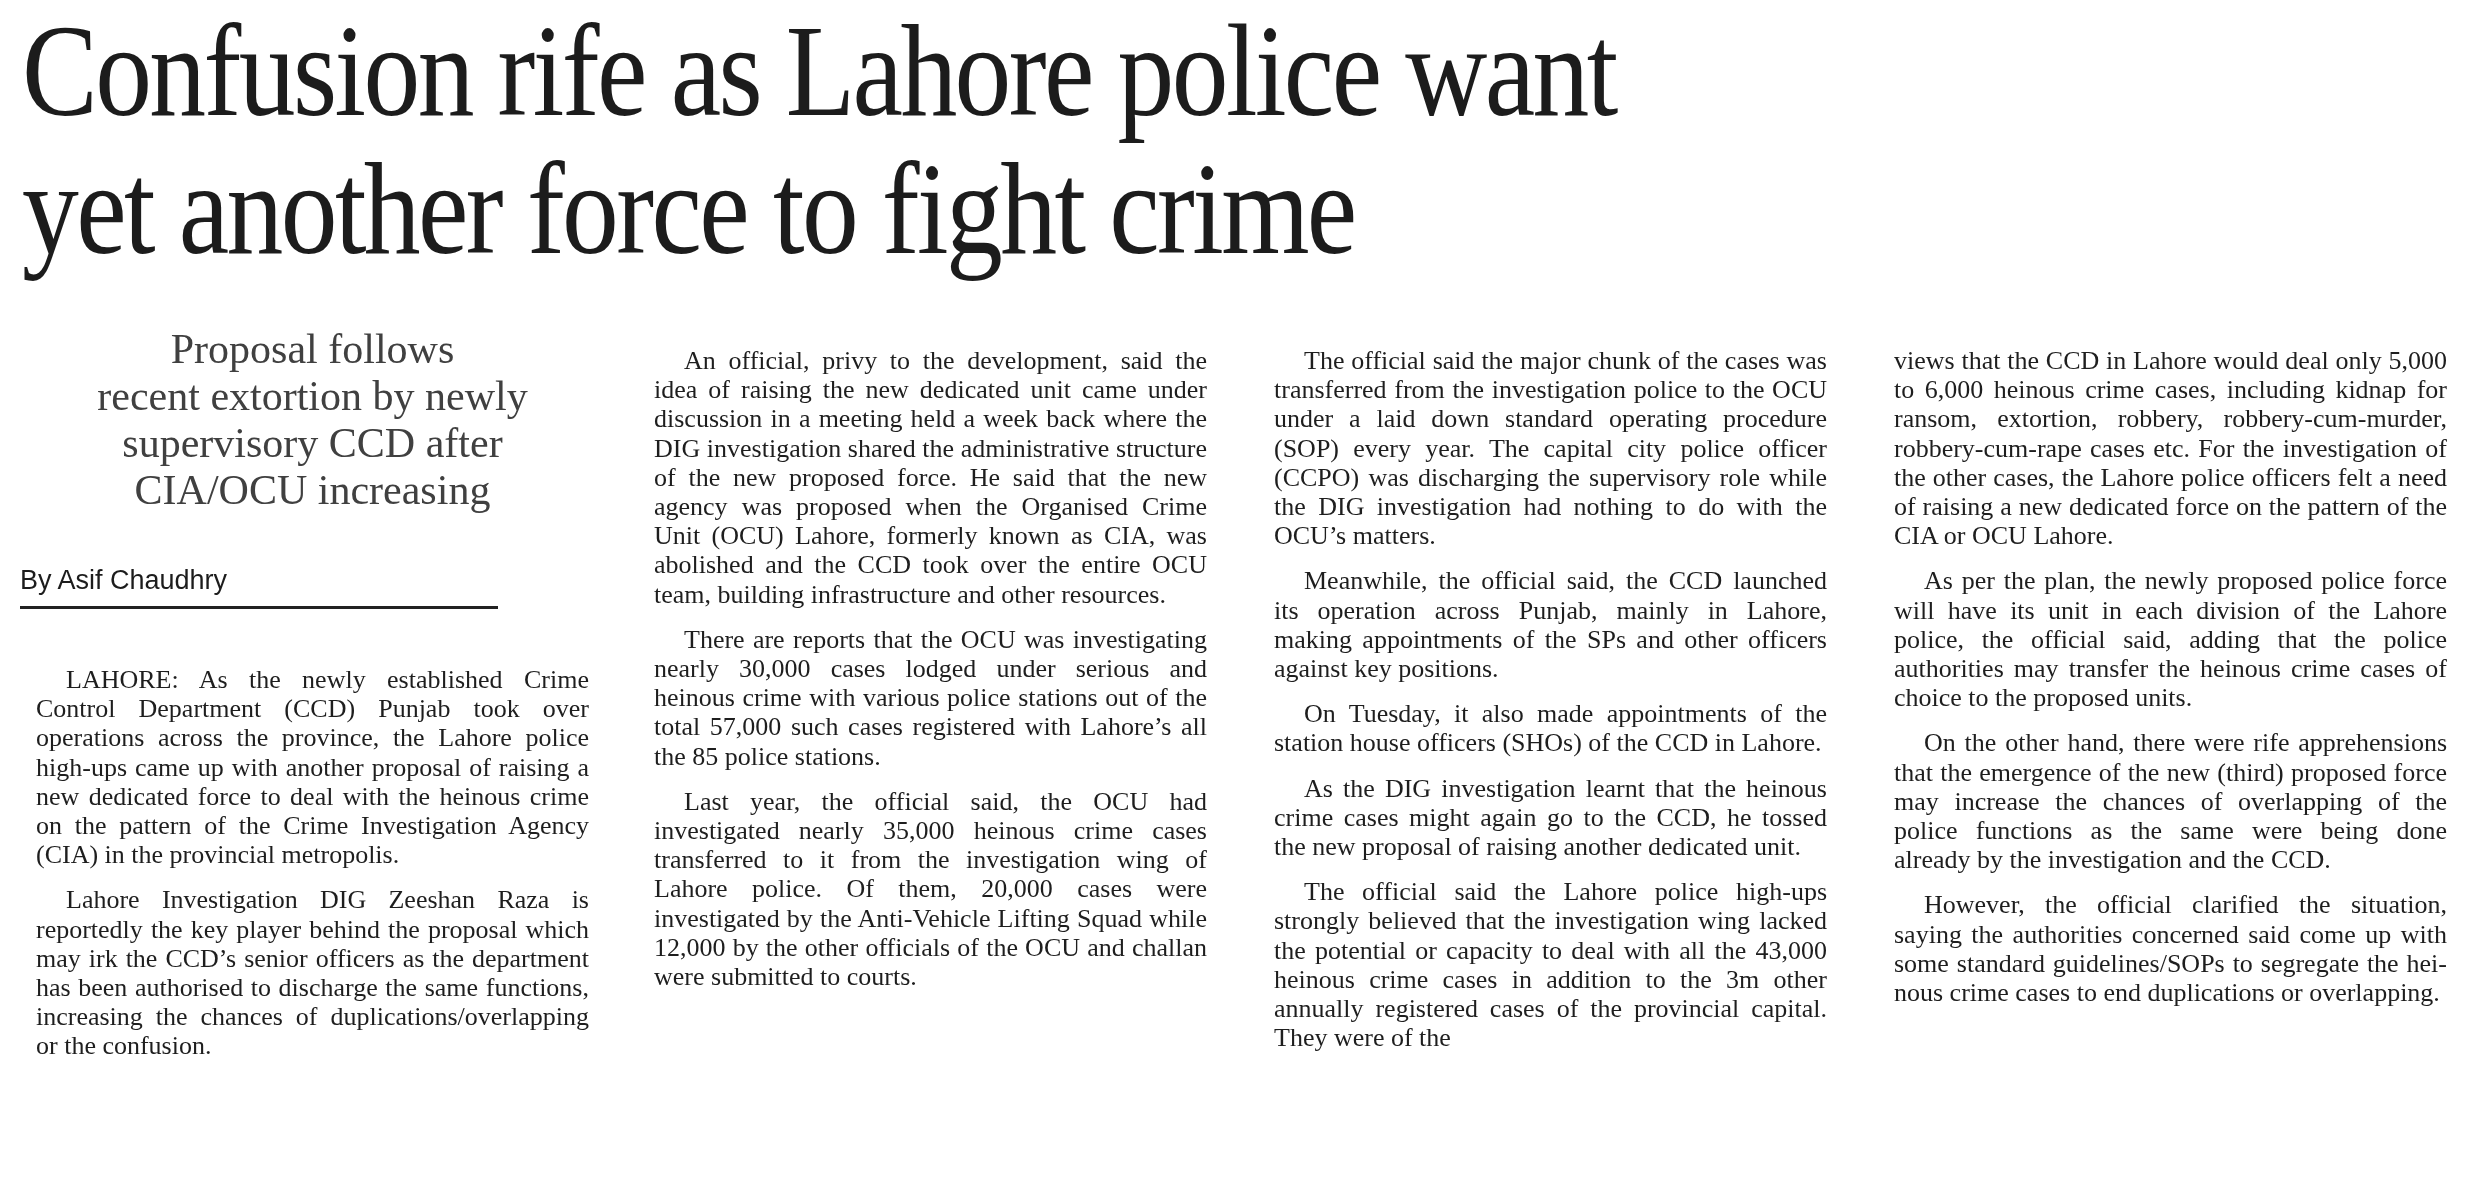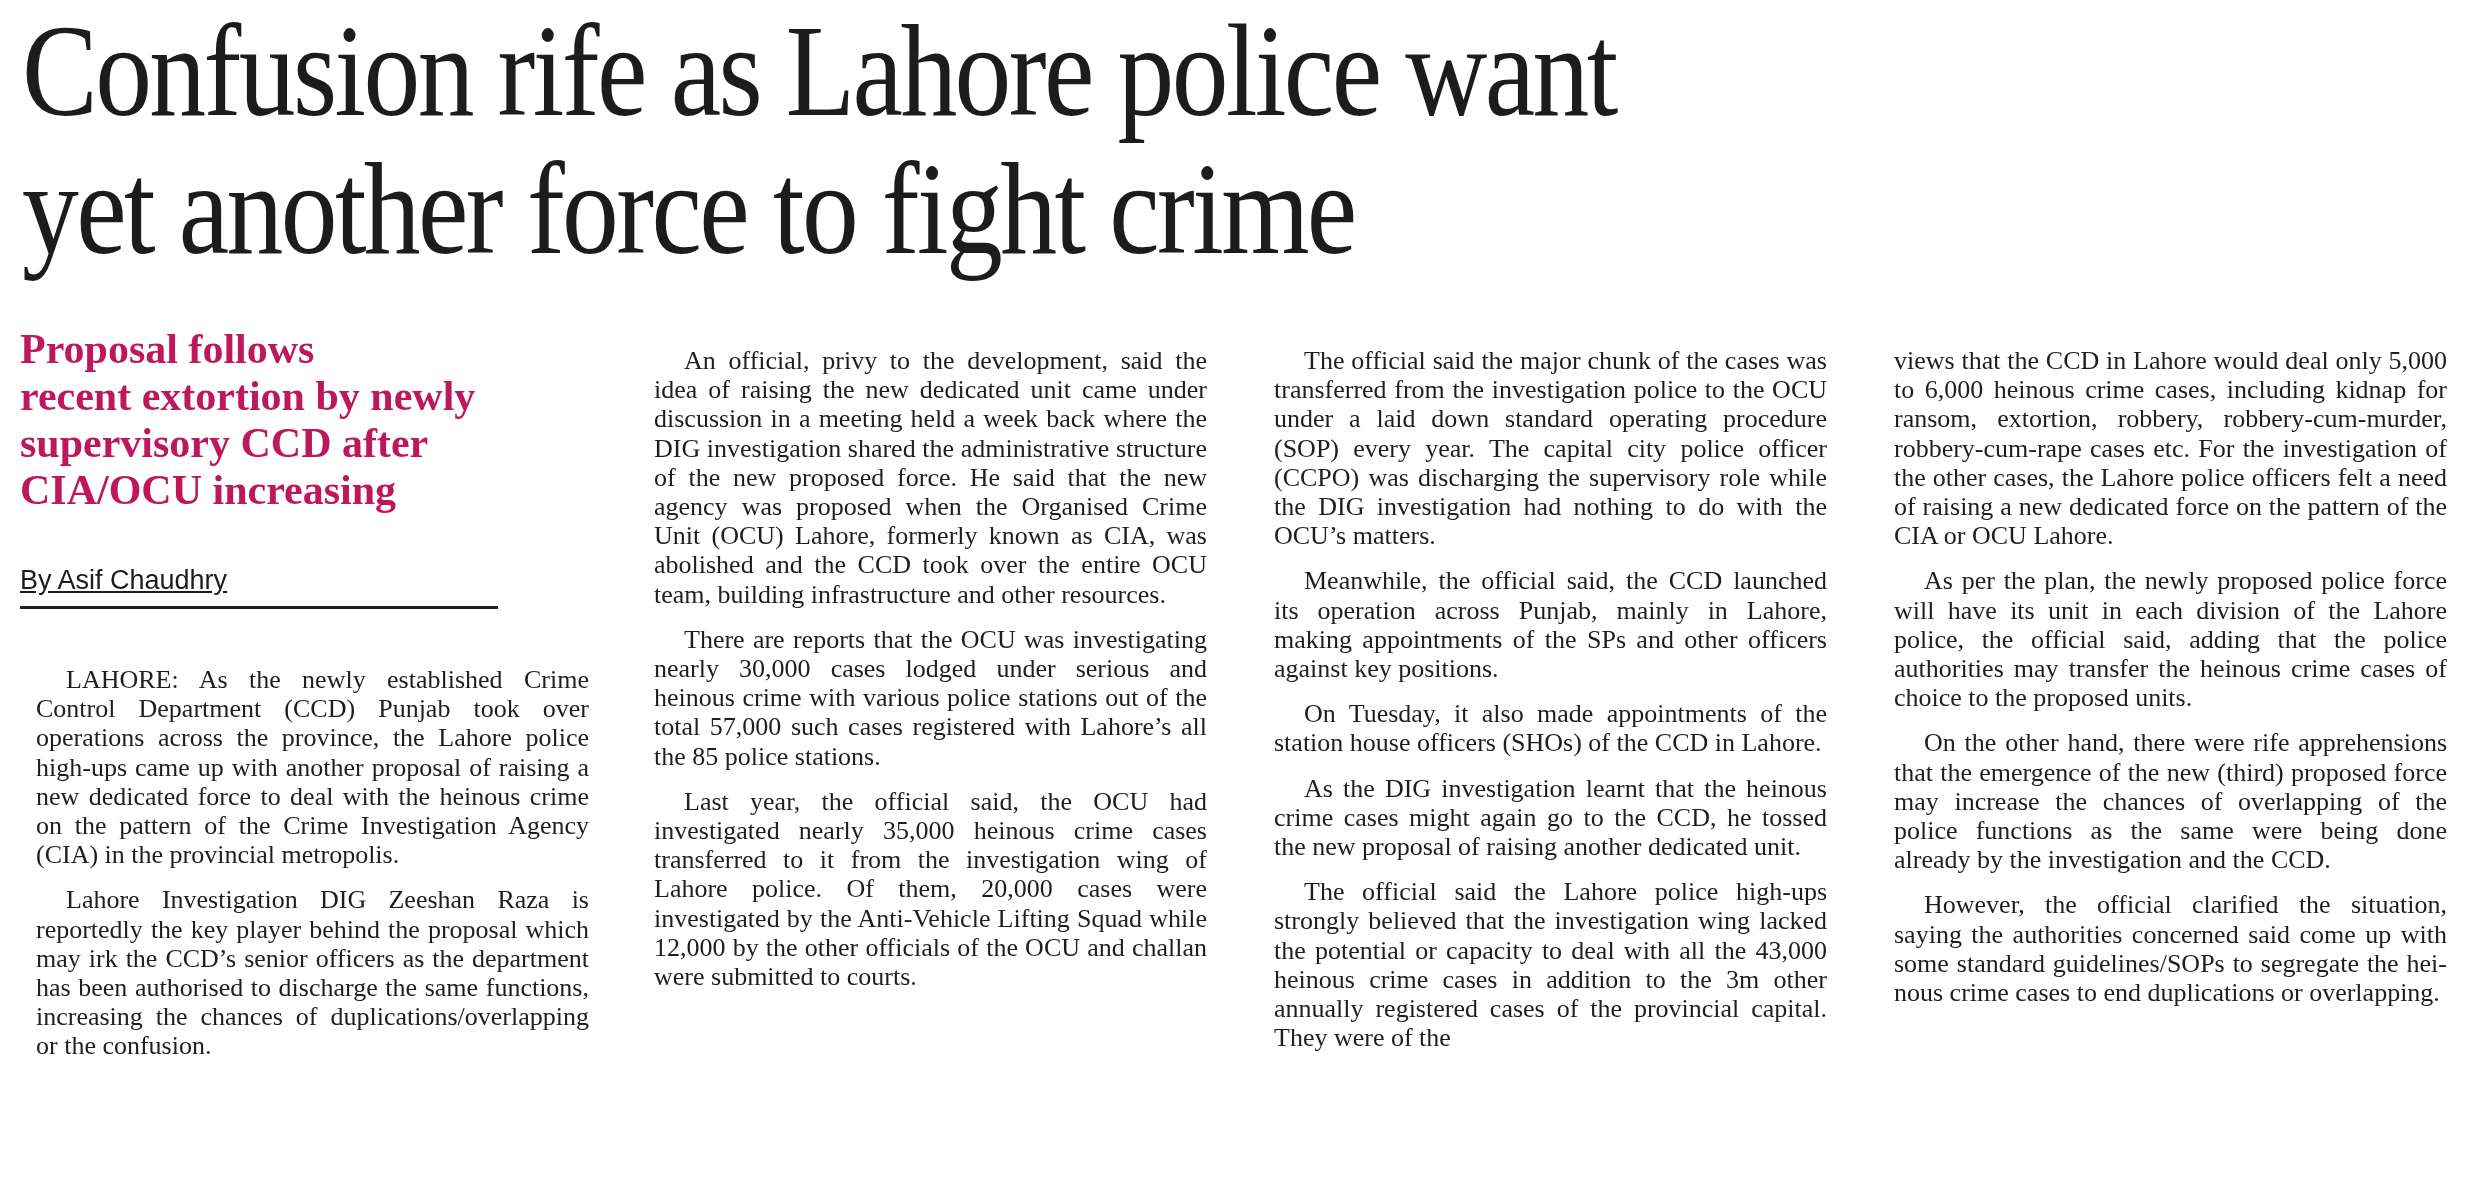--- a/index.html
+++ b/index.html
@@ -53,33 +53,31 @@
   #col1 { left: 20px; top: 326px; }
   #col2 { left: 638px; }
   #col3 { left: 1258px; }
   #col4 { left: 1878px; }
 
   .deck {
     font-family: "Liberation Serif", serif;
     font-size: 42px;
     line-height: 47px;
     margin: 0;
-    text-align: left;
-    color: #be185d;
-    font-weight: bold;
+    text-align: center;
+    color: #404040;
   }
   .deck span { display: block; }
   .byline {
     margin-top: 50px;
     font-family: "Liberation Sans", sans-serif;
     font-size: 27px;
     line-height: 32px;
     text-align: left;
     color: #1c1c1c;
-    text-decoration: underline;
   }
   .rule {
     margin-top: 10px;
     height: 3px;
     background: #222222;
     width: 478px;
   }
   .col1-body {
     margin-top: 56px;
   }

